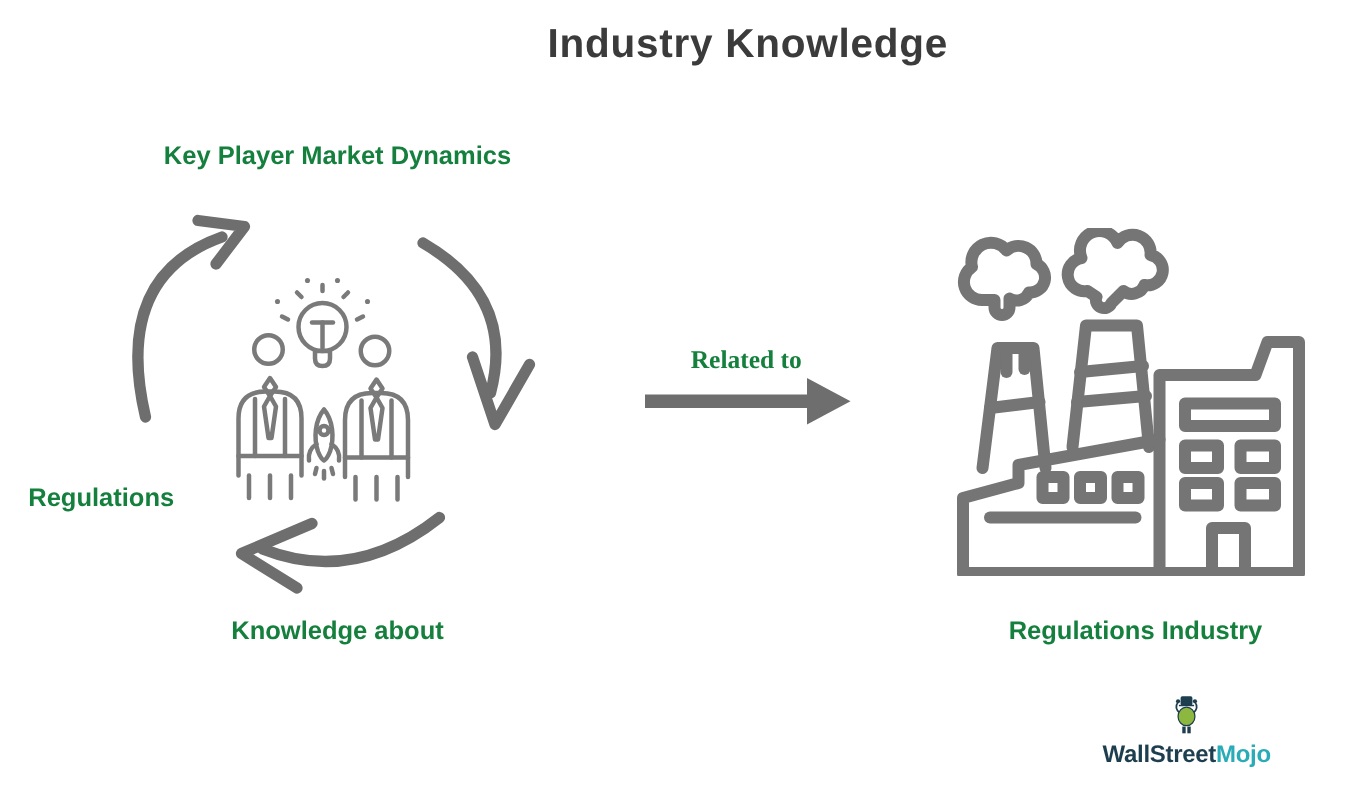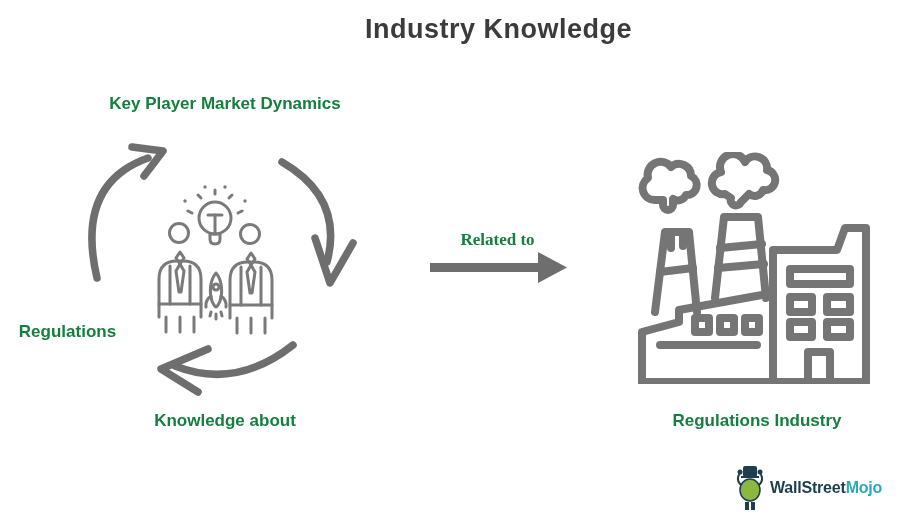--- a/index.html
+++ b/index.html
@@ -17,21 +17,21 @@
   }
   .lbl-keyplayer{top:93px;left:100px;width:250px;}
   .lbl-regulations{top:321px;left:5px;width:125px;}
   .lbl-risk{top:309px;left:300px;width:145px;}
   .lbl-knowledge{top:410px;left:110px;width:230px;}
   .lbl-related{top:229px;left:430px;width:135px;font-family:Liberation Serif, serif;}
   .lbl-particular{top:410px;left:632px;width:250px;}
   .abs{position:absolute;}
   .logo{
     position:absolute;left:735px;top:463px;height:50px;
-    display:flex;align-items:center;gap:5px;
+    display:flex;align-items:center;gap:5px;flex-direction:column;
   }
   .logo-text{font-size:16px;font-weight:bold;letter-spacing:-0.2px;white-space:nowrap;}
   .logo-text .p1{color:#1d3e4e;}
   .logo-text .p2{color:#2aacb8;}
 </style>
 </head>
 <body>
 
 <div class="canvas">
 

